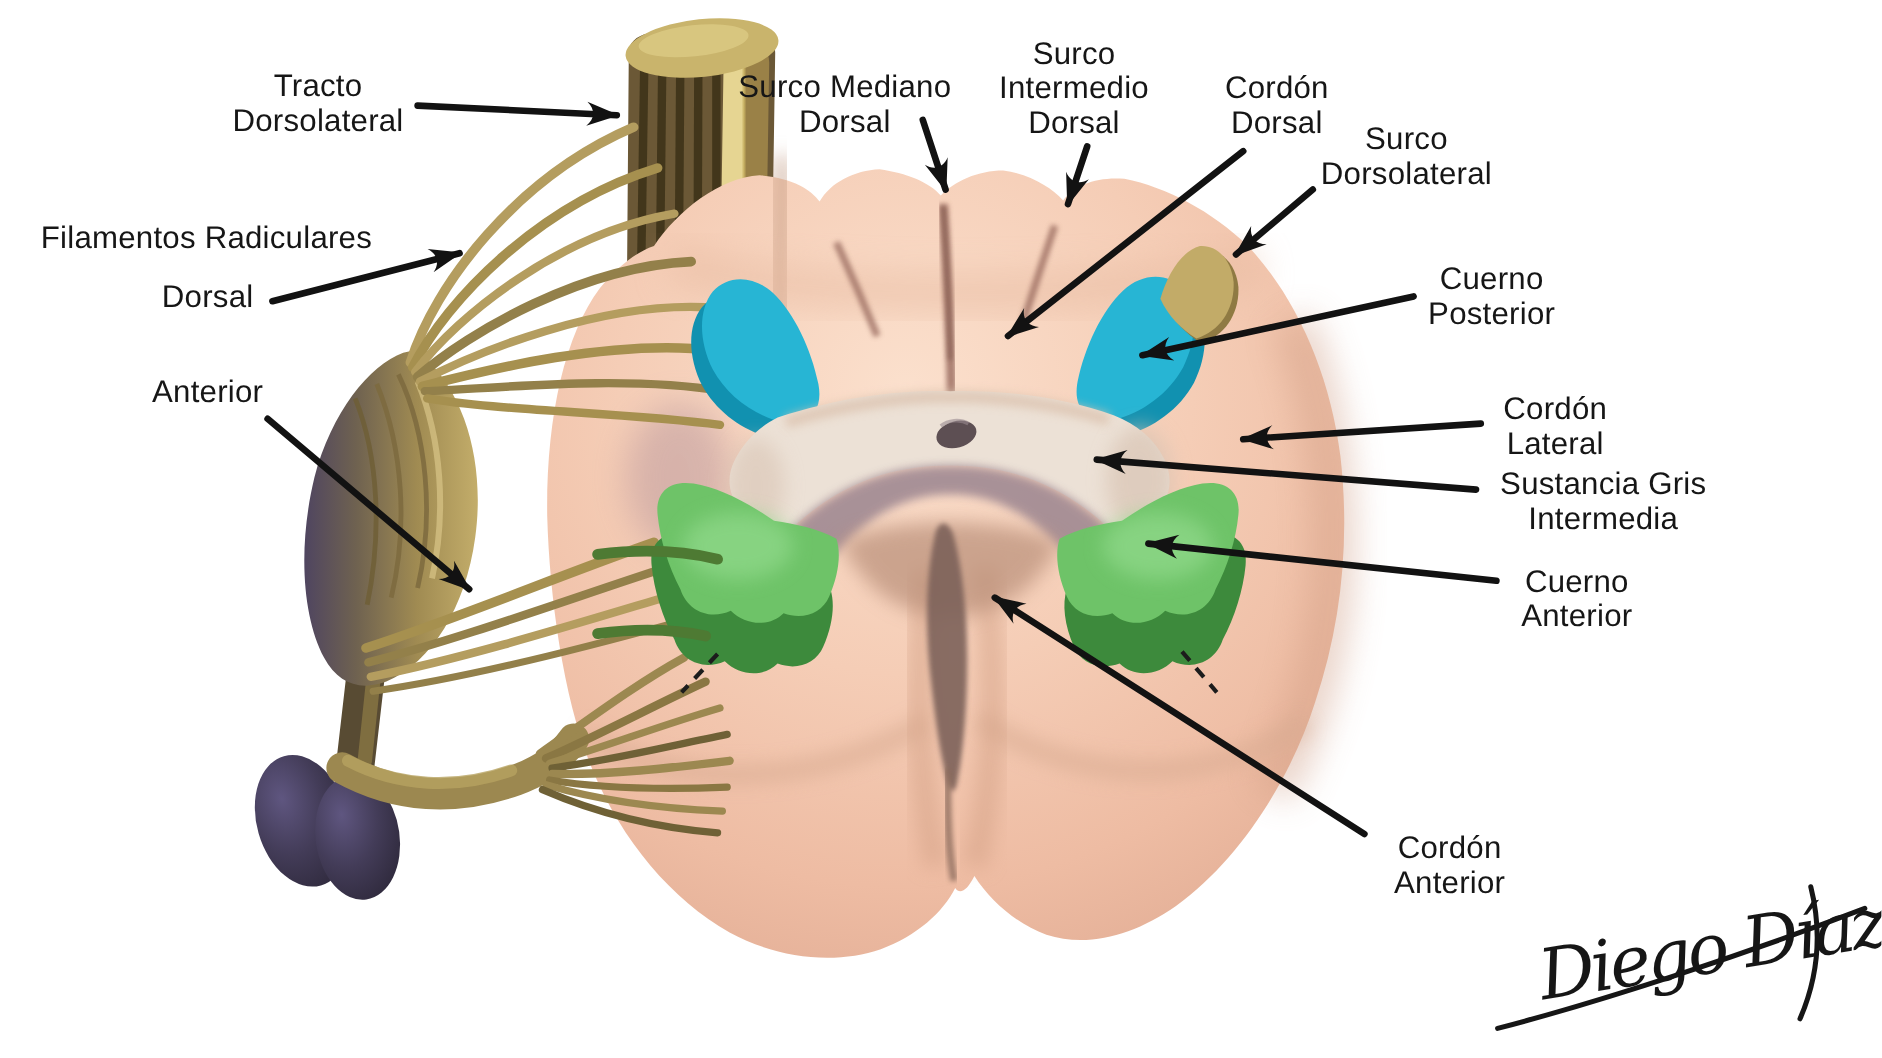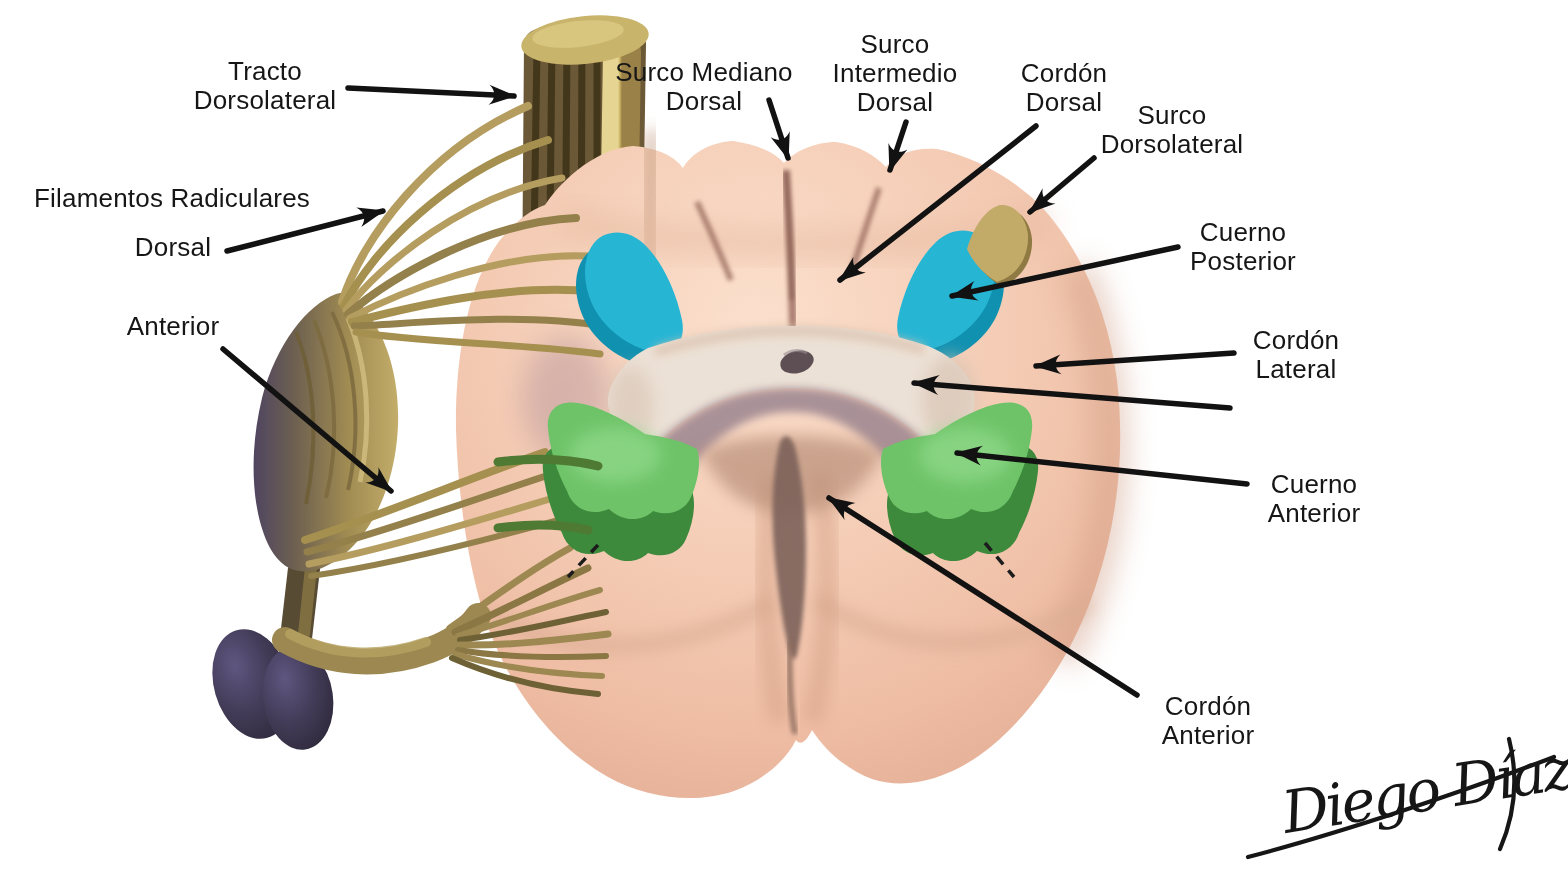--- a/index.html
+++ b/index.html
@@ -196,20 +196,22 @@
 Intermedio
 Dorsal</div>
 <div class="label" style="left:1064px;top:59px">Cordón
 Dorsal</div>
 <div class="label" style="left:1172px;top:101px">Surco
 Dorsolateral</div>
 <div class="label" style="left:1243px;top:218px">Cuerno
 Posterior</div>
 <div class="label" style="left:1296px;top:326px">Cordón
 Lateral</div>
+<div class="label" style="left:1336px;top:389px">Sustancia Gris
+Intermedia</div>
 <div class="label" style="left:1314px;top:470px">Cuerno
 Anterior</div>
 <div class="label" style="left:1208px;top:692px">Cordón
 Anterior</div>
 <div class="label" style="left:172px;top:184px">Filamentos Radiculares</div>
 <div class="label" style="left:173px;top:233px">Dorsal</div>
 <div class="label" style="left:173px;top:312px">Anterior</div>
 
 </div>
 

